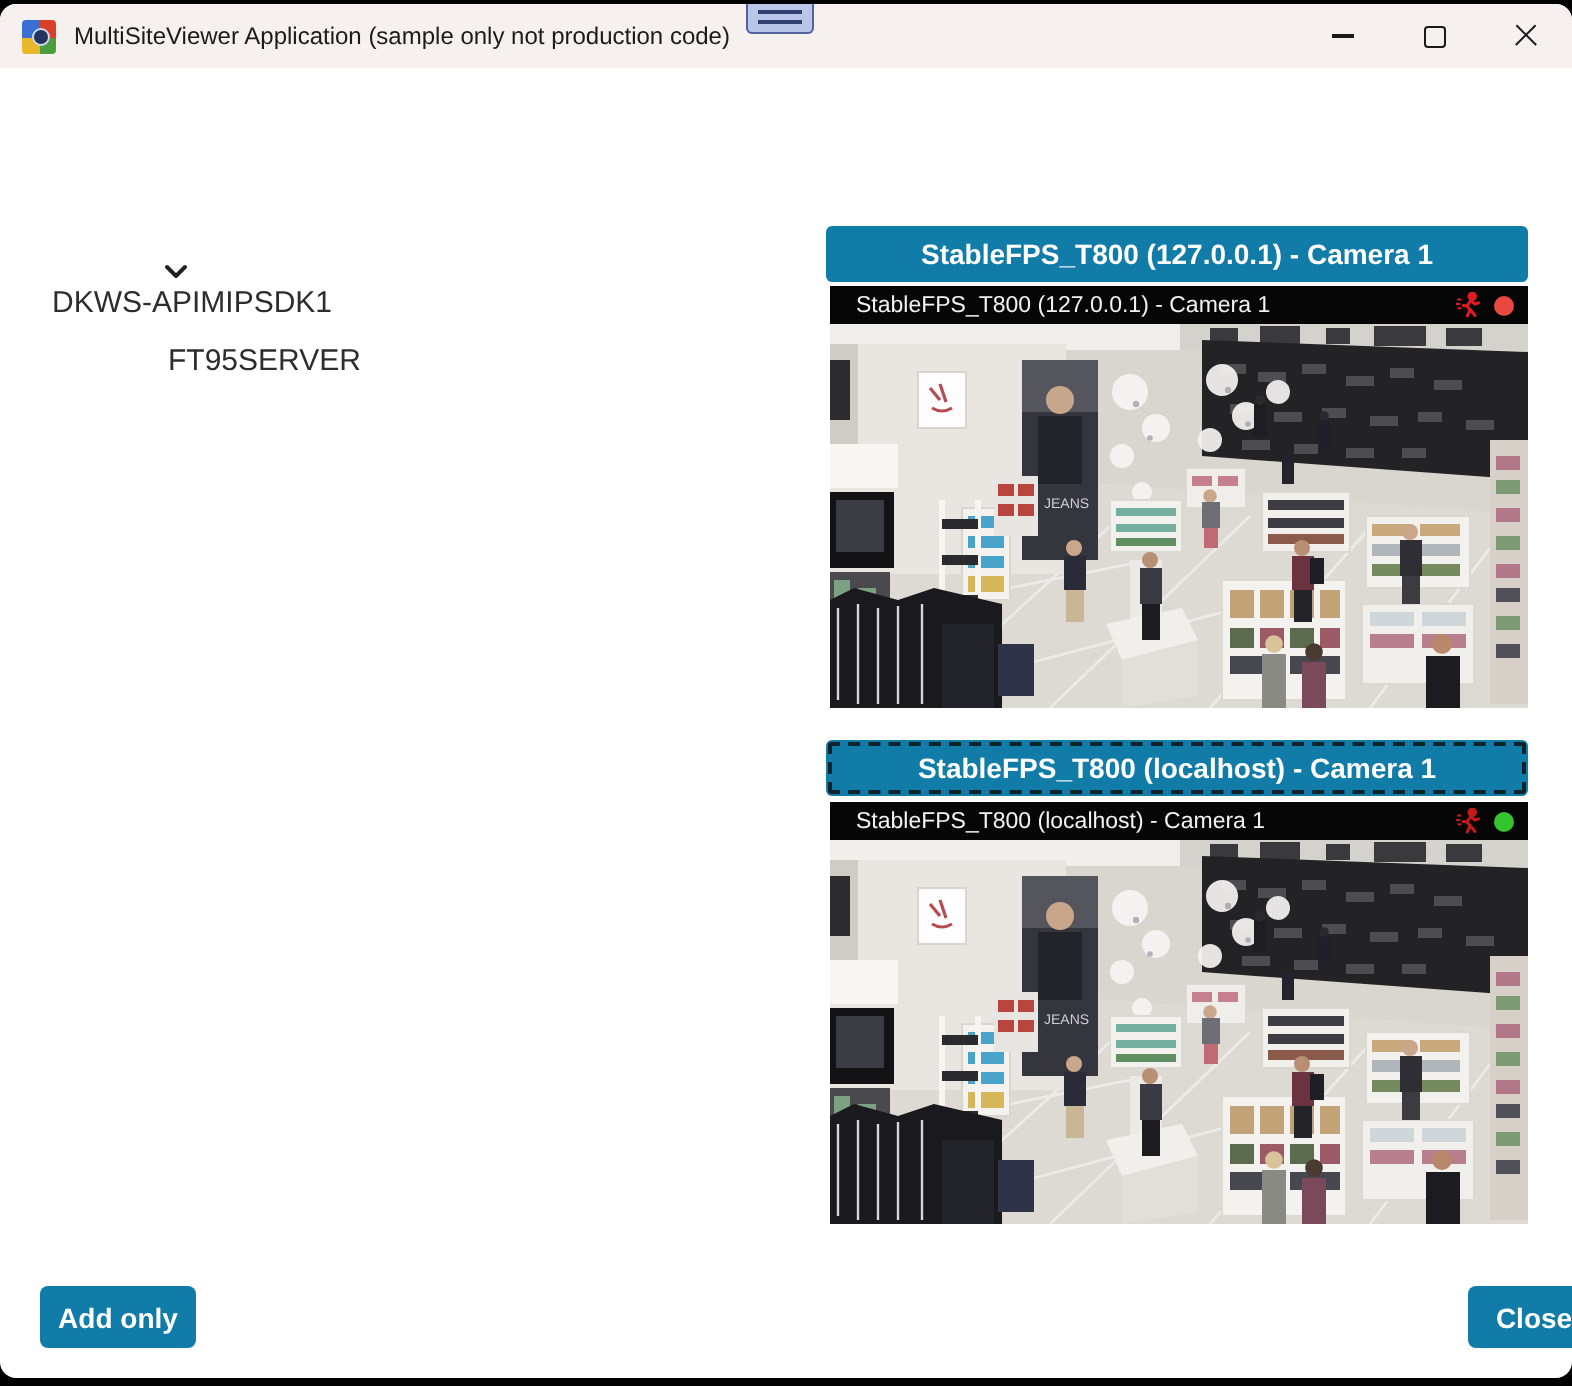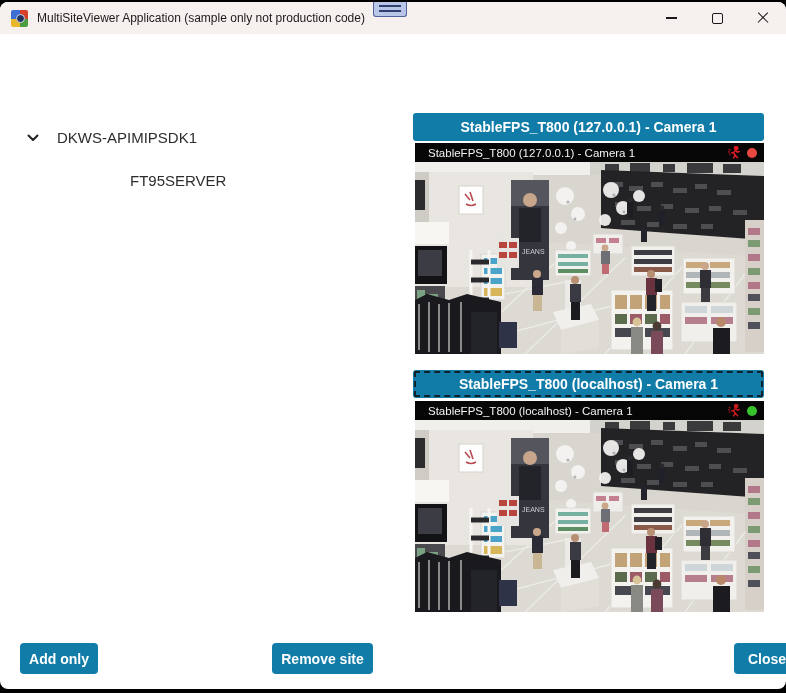--- a/index.html
+++ b/index.html
@@ -23,23 +23,23 @@
   .win-controls{position:absolute;right:0;top:0;height:32px;display:flex;}
   .win-btn{width:46px;height:32px;display:flex;align-items:center;justify-content:center;}
   .glyph-min{width:11px;height:1.4px;background:#1a1a1a;}
   .glyph-max{width:9px;height:9px;border:1.4px solid #1a1a1a;border-radius:2px;}
   .glyph-close{position:relative;width:12px;height:12px;}
   .glyph-close::before,.glyph-close::after{content:"";position:absolute;left:-1px;top:5px;width:14px;height:1.4px;background:#1a1a1a;}
   .glyph-close::before{transform:rotate(45deg);}
   .glyph-close::after{transform:rotate(-45deg);}
   
   .heading{position:absolute;left:20px;top:53px;font-size:21px;font-weight:700;color:#191919;}
-  .tree-row{position:absolute;display:flex;align-items:center;color:#2d2d2d;font-size:15px;}
+  .tree-row{position:absolute;display:flex;align-items:center;color:#2d2d2d;font-size:15px;flex-direction:column;}
   .tree-root{left:26px;top:127px;}
-  .tree-child{left:84px;top:170px;margin-left:46px;}
+  .tree-child{left:84px;top:170px;}
   .chev{width:14px;height:14px;margin-right:17px;display:block;}
   
   .cam-header{position:absolute;left:413px;width:351px;height:28px;background:#117CA8;color:#fff;
               font-size:14px;font-weight:700;text-align:center;line-height:28px;border-radius:3px;
               box-sizing:border-box;}
   .cam-header.selected{outline:2px dashed #10222c;outline-offset:-3px;}
   .cam-view{position:absolute;left:415px;width:349px;height:211px;background:#111;}
   .cam-overlay{position:absolute;left:0;top:0;width:100%;height:19px;background:rgba(5,5,5,.92);
                display:flex;align-items:center;z-index:3;box-sizing:border-box;padding:0 6px 0 13px;}
   .cam-overlay .lbl{color:#f2f2f2;font-size:11.5px;white-space:nowrap;flex:1;}
@@ -382,17 +382,16 @@
         </svg>
       </div>
       <div class="cam-img">
         <svg viewBox="0 0 349 192" preserveAspectRatio="none">
             <use href="#store-scene"></use>
           </svg>
       </div>
     </div>
 
     <button class="btn btn-add">Add only</button>
-    <button class="btn btn-remove">Remove site</button>
     <button class="btn btn-close">Close</button>
 
   </div>
 </div>
 
 </body></html>

